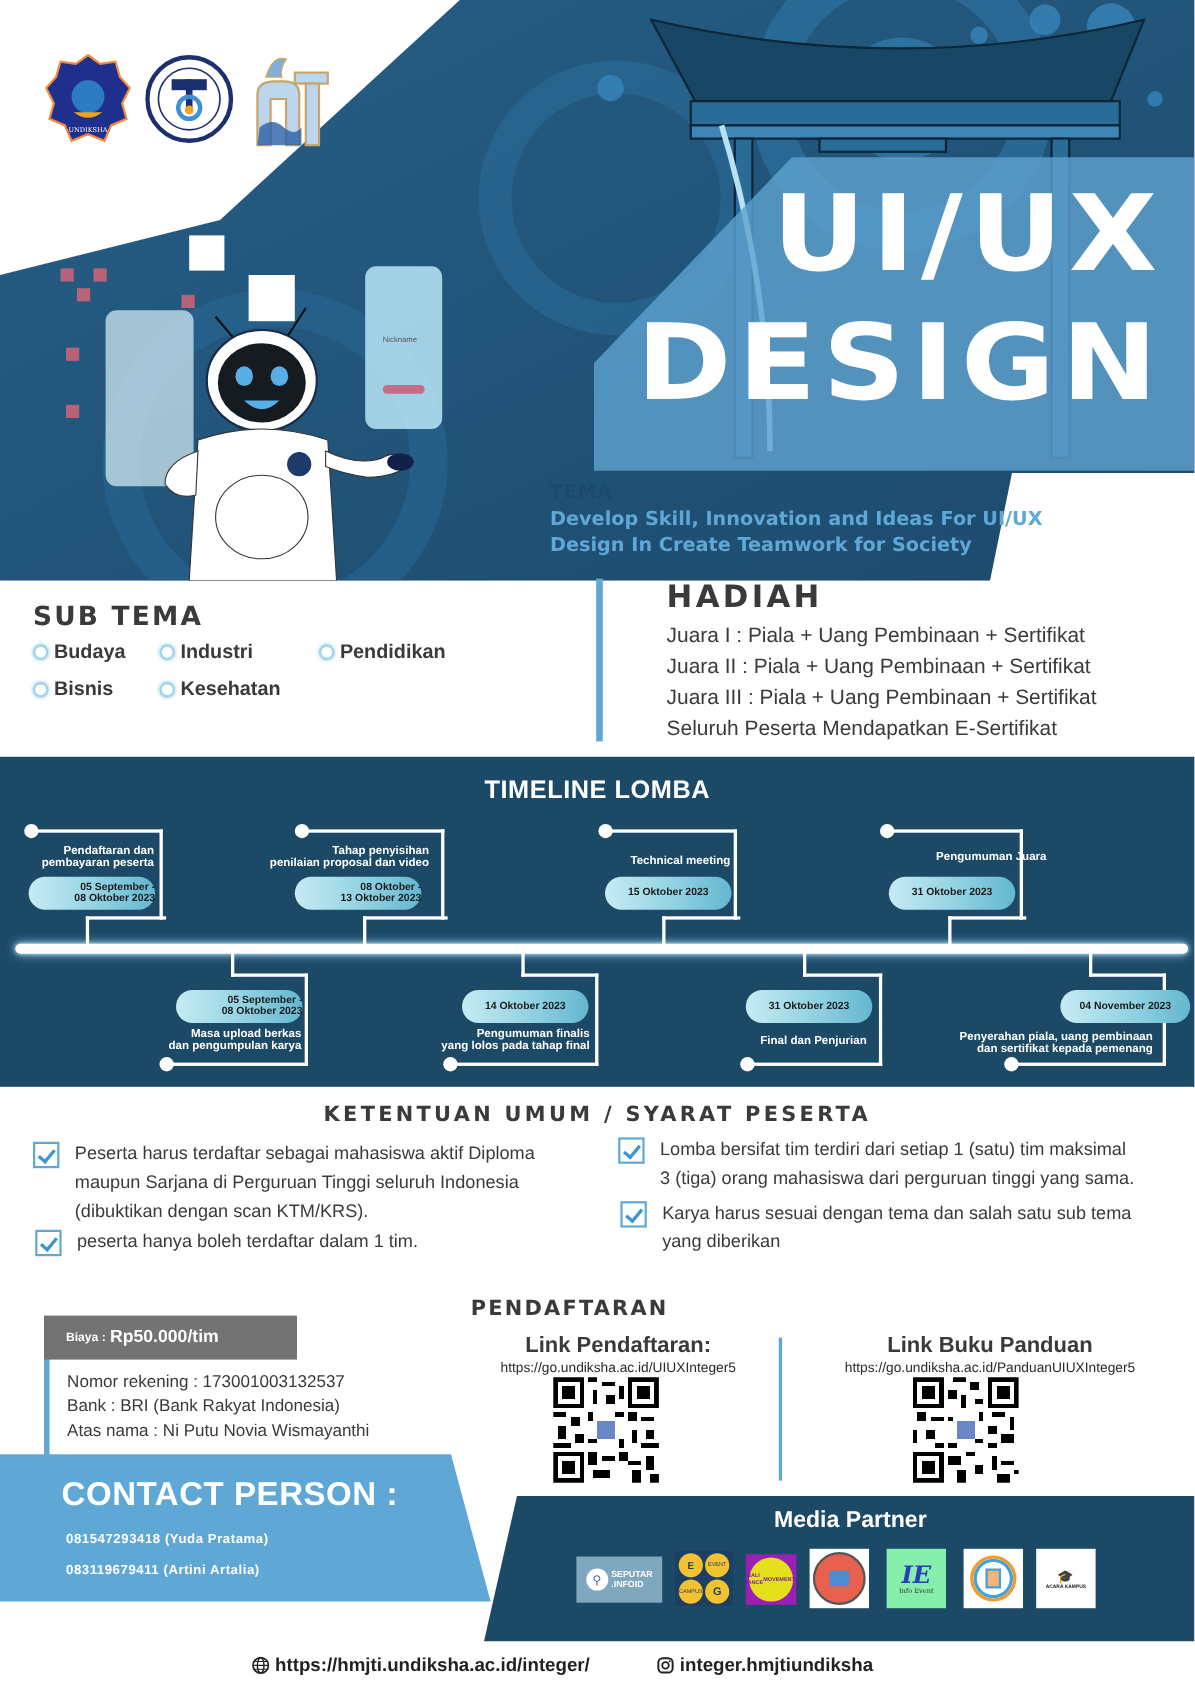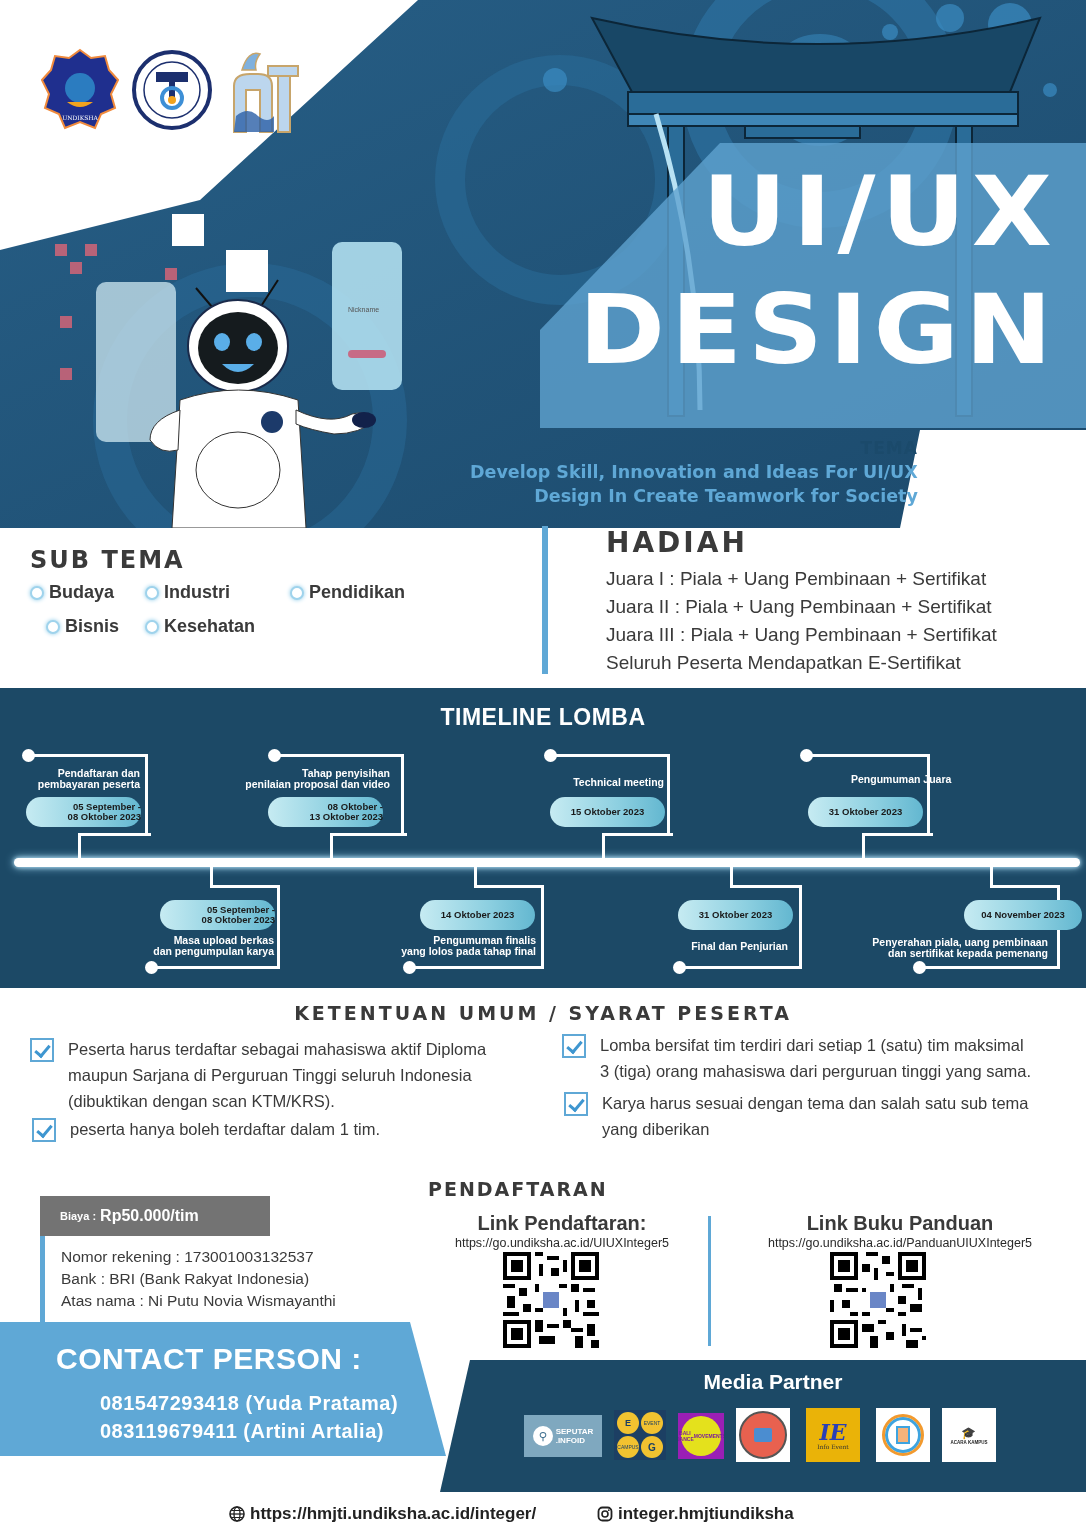--- a/index.html
+++ b/index.html
@@ -11,21 +11,21 @@
   #hero { position: absolute; left: 0; top: 0; width: 1086px; height: 530px; overflow: hidden; }
   #hero svg.bg { position: absolute; left: 0; top: 0; }
   .logos { position: absolute; left: 40px; top: 45px; display: flex; gap: 12px; align-items: center; }
   .logo { width: 80px; height: 90px; display: flex; align-items: center; justify-content: center; }
 
   .title-big { position: absolute; right: 28px; top: 160px; text-align: right; color: #ffffff;
     font-family: "DejaVu Sans", sans-serif; font-weight: bold; letter-spacing: 6px; line-height: 1; }
   .title-big .l1 { font-size: 104px; display: block; transform: scaleY(0.92); }
   .title-big .l2 { font-size: 104px; display: block; margin-top: 14px; transform: scaleY(0.92); }
 
-  .tema { position: absolute; left: 470px; top: 438px; text-align: right; }
+  .tema { position: absolute; left: 500px; top: 438px; }
   .tema-label { font-family: "DejaVu Sans", sans-serif; font-weight: bold; font-size: 17px; color: #1b4a6b; letter-spacing: 1px; }
   .tema-text { font-family: "DejaVu Sans", sans-serif; font-weight: bold; font-size: 17.5px; color: #5fa8d6; line-height: 24px; margin-top: 2px; }
 
   
   .subtema { position: absolute; left: 30px; top: 546px; width: 480px; }
   .section-heading { font-family: "DejaVu Sans", sans-serif; font-weight: bold; color: #3a3a3a; letter-spacing: 2px; text-transform: uppercase; }
   .subtema .section-heading { font-size: 24px; }
   .st-grid { position: relative; height: 80px; margin-top: 8px; }
   .st-item { position: absolute; display: flex; align-items: center; gap: 5px; font-weight: bold; font-size: 18px; color: #3a3a3a; }
   .radio { width: 14px; height: 14px; border-radius: 50%; border: 2px solid #9fd3ec; box-shadow: 0 0 4px #8ccbe8; background: #fff; }
@@ -64,21 +64,21 @@
   .pend-h { position: absolute; left: 428px; top: 1178px; font-size: 19px; letter-spacing: 2px; }
   .link-col { position: absolute; top: 1212px; text-align: center; }
   .link-col .lt { font-weight: bold; font-size: 20px; color: #3a3a3a; }
   .link-col .lu { font-size: 12.5px; color: #2a2a2a; margin-top: 1px; }
   .qr { position: absolute; width: 96px; height: 96px; background: #fff; }
   .divider-v { position: absolute; left: 708px; top: 1216px; width: 3px; height: 130px; background: #5fa8d6; }
 
   
   .bottom-dark { position: absolute; left: 0; top: 0; }
   .contact-title { position: absolute; left: 56px; top: 1342px; color: #fff; font-weight: bold; font-size: 30px; letter-spacing: 0.5px; }
-  .contact-line { position: absolute; left: 60px; color: #fff; font-weight: bold; font-size: 20px; letter-spacing: 0.5px; margin-left: 40px; }
+  .contact-line { position: absolute; left: 60px; color: #fff; font-weight: bold; font-size: 12px; letter-spacing: 0.5px; }
   .mp-title { position: absolute; left: 510px; width: 526px; top: 1370px; text-align: center; color: #fff; font-weight: bold; font-size: 21px; }
   .mp-logo { position: absolute; top: 1408px; display: flex; align-items: center; justify-content: center; overflow: hidden; }
   .footer { position: absolute; top: 1504px; font-weight: bold; font-size: 17px; color: #222; display: flex; align-items: center; gap: 5px; }
 </style>
 </head>
 <body>
 
 <div id="hero">
   <svg class="bg" width="1086" height="530" viewBox="0 0 1086 530">
     <defs>
@@ -193,21 +193,21 @@
       <span>Budaya</span>
     </div>
     <div class="st-item" style="left:115px;top:0;">
       <span class="radio"></span>
       <span>Industri</span>
     </div>
     <div class="st-item" style="left:260px;top:0;">
       <span class="radio"></span>
       <span>Pendidikan</span>
     </div>
-    <div class="st-item" style="left:0;top:34px;margin-left:16px;">
+    <div class="st-item" style="left:0;top:34px;">
       <span class="radio"></span>
       <span>Bisnis</span>
     </div>
     <div class="st-item" style="left:115px;top:34px;">
       <span class="radio"></span>
       <span>Kesehatan</span>
     </div>
   </div>
 </div>
 
@@ -482,21 +482,21 @@
       <span>BALI DANCE</span>
       <br>
       <span>MOVEMENTS</span>
     </span>
 </div>
 <div class="mp-logo" style="left:736px;top:1408px;width:54px;height:54px;background:#fff;">
   <span style="width:48px;height:48px;border-radius:50%;background:#e8614f;border:2px solid #555;display:flex;align-items:center;justify-content:center;">
     <span style="width:18px;height:14px;background:#4b8dd0;border-radius:2px;"></span>
   </span>
 </div>
-<div class="mp-logo" style="left:806px;top:1408px;width:54px;height:54px;background:#eab308;flex-direction:column;">
+<div class="mp-logo" style="left:806px;top:1408px;width:54px;height:54px;background:#86efac;flex-direction:column;">
   <span style="font-family:'DejaVu Serif',serif;font-weight:bold;font-style:italic;font-size:22px;color:#2a3fb6;line-height:22px;">IE</span>
   <span style="font-family:'DejaVu Serif',serif;font-size:6px;color:#333;">Info Event</span>
 </div>
 <div class="mp-logo" style="left:876px;top:1408px;width:54px;height:54px;background:#fff;">
   <span style="width:42px;height:42px;border-radius:50%;border:3px solid #f29a2e;box-shadow:inset 0 0 0 3px #3ea4e0;display:flex;align-items:center;justify-content:center;">
     <span style="width:14px;height:18px;background:#f7b37a;border:2px solid #3ea4e0;"></span>
   </span>
 </div>
 <div class="mp-logo" style="left:942px;top:1408px;width:54px;height:54px;background:#fff;flex-direction:column;">
   <span style="font-size:12px;color:#222;">🎓</span>

